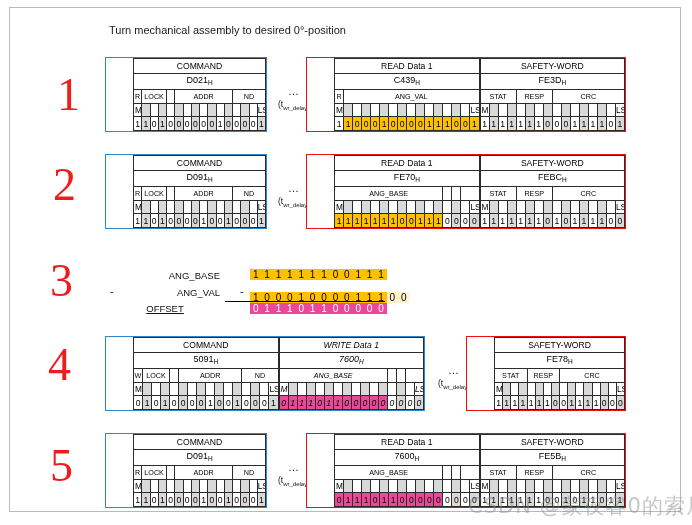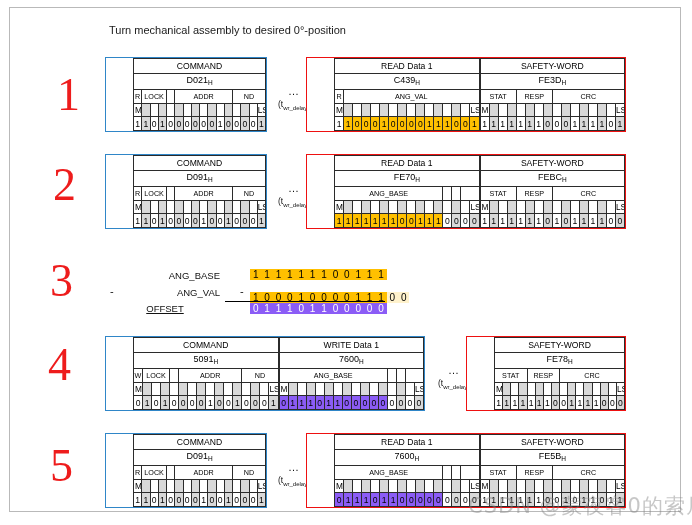--- a/index.html
+++ b/index.html
@@ -16,21 +16,21 @@
   .tbl td{border:0.8px solid #2b2b2b;font-size:8.3px;text-align:center;color:#000;
           height:13px;padding:0;overflow:hidden;white-space:nowrap;line-height:12px;}
   .tbl tr.hdr td{font-size:8.6px;height:14px;line-height:13px;}
   .tbl tr.hex td{font-size:9px;height:14px;line-height:13px;}
   .tbl tr.fields td{font-size:7.2px;height:13px;line-height:12px;}
   .msbrow td{height:12px;}
   .bitrow td{font-size:8.6px;height:13px;line-height:12px;font-family:"Liberation Sans",sans-serif;}
   .bit-w{background:#ffffff;}
   .bit-g{background:#d9d9d9;}
   .bit-o{background:#ffc000;}
-  .bit-gr{background:#8b5cf6;}
+  .bit-gr{background:#ec4899;}
   .msb-cell{text-align:left;padding-left:1px !important;}
   .lsb-cell{text-align:right;padding-right:1px !important;}
   .delay{position:absolute;text-align:center;font-size:8.5px;color:#111;line-height:1.1;}
   .delay .dots{font-size:11px;letter-spacing:1px;display:block;margin-bottom:3px;}
   .delay sub{font-size:6px;}
   .sub-lbl{position:absolute;text-align:right;font-size:9.5px;color:#111;white-space:nowrap;}
   .sub-minus{position:absolute;font-size:11px;color:#111;}
   .sub-bits{position:absolute;font-size:10px;letter-spacing:0px;white-space:nowrap;
             font-family:"Liberation Sans",sans-serif;}
   .cellbits span{display:inline-block;width:11.4px;text-align:center;}
@@ -449,21 +449,21 @@
                   <td class="bit-w">0</td>
                   <td class="bit-g">1</td>
                   <td class="bit-w">0</td>
                   <td class="bit-g">0</td>
                   <td class="bit-w">0</td>
                   <td class="bit-g">1</td>
                 </tr>
               </tbody>
             </table>
           </div>
-          <div style="width:160px;">
+          <div style="width:160px;font-style:italic;">
             <table class="tbl">
               <tbody>
                 <tr class="hdr">
                   <td colspan="16">WRITE Data 1</td>
                 </tr>
                 <tr class="hex">
                   <td colspan="16">7600<span class="hsub">H</span></td>
                 </tr>
                 <tr class="fields">
                   <td colspan="12">ANG_BASE</td>

